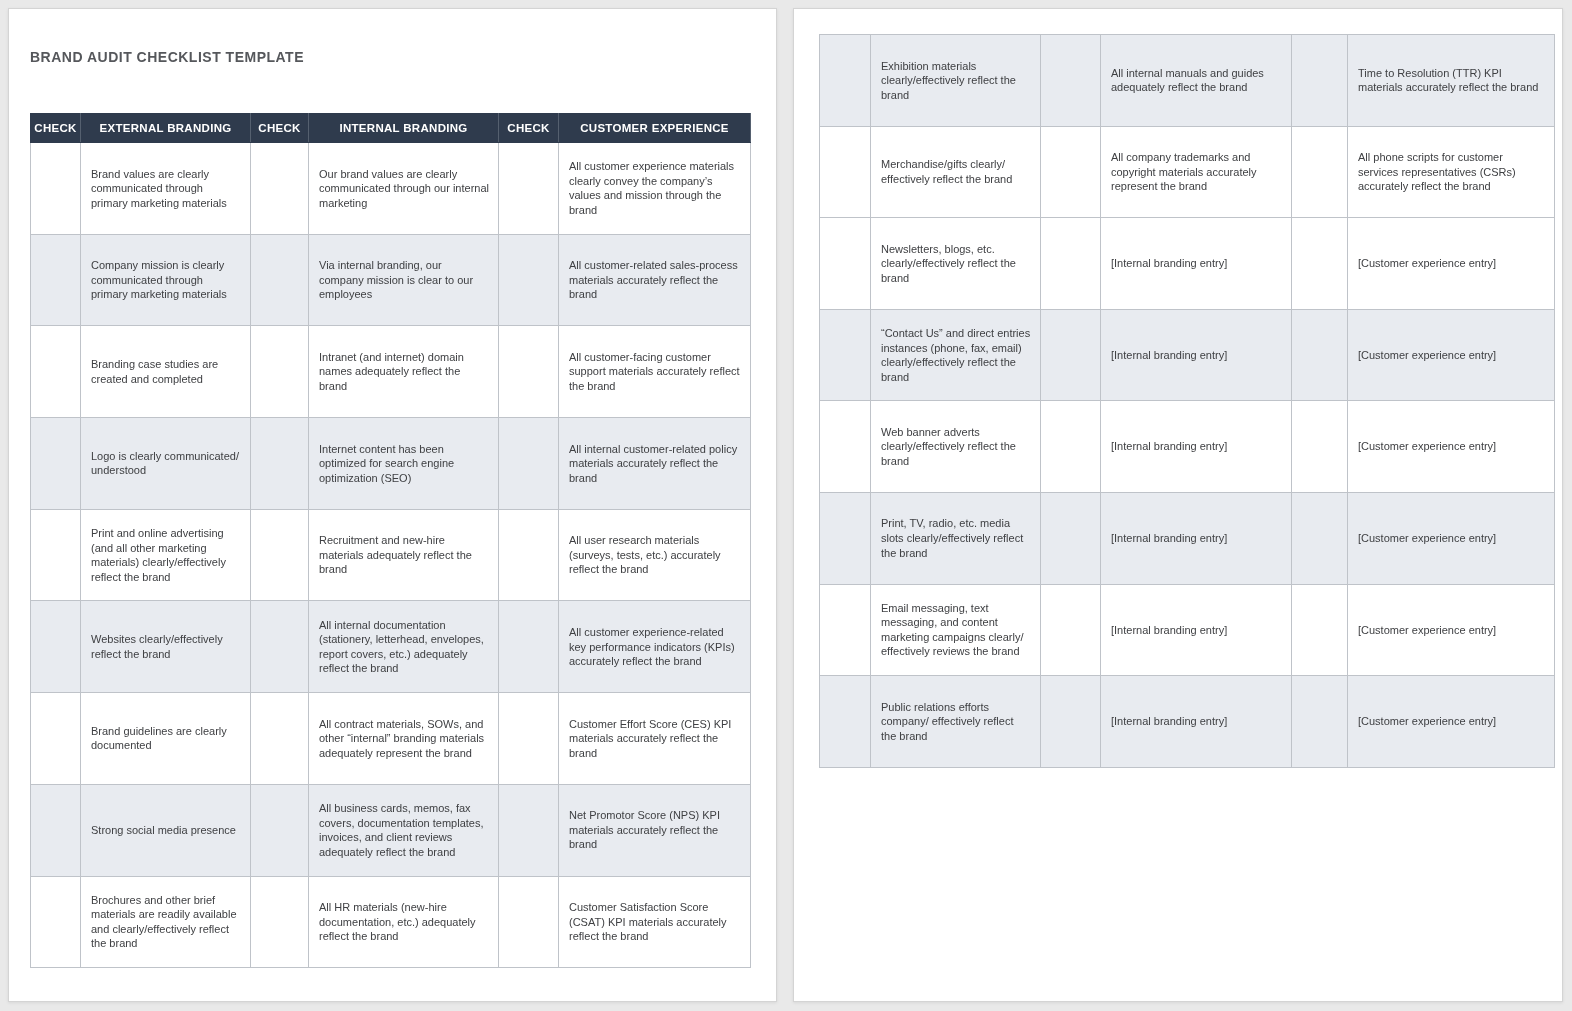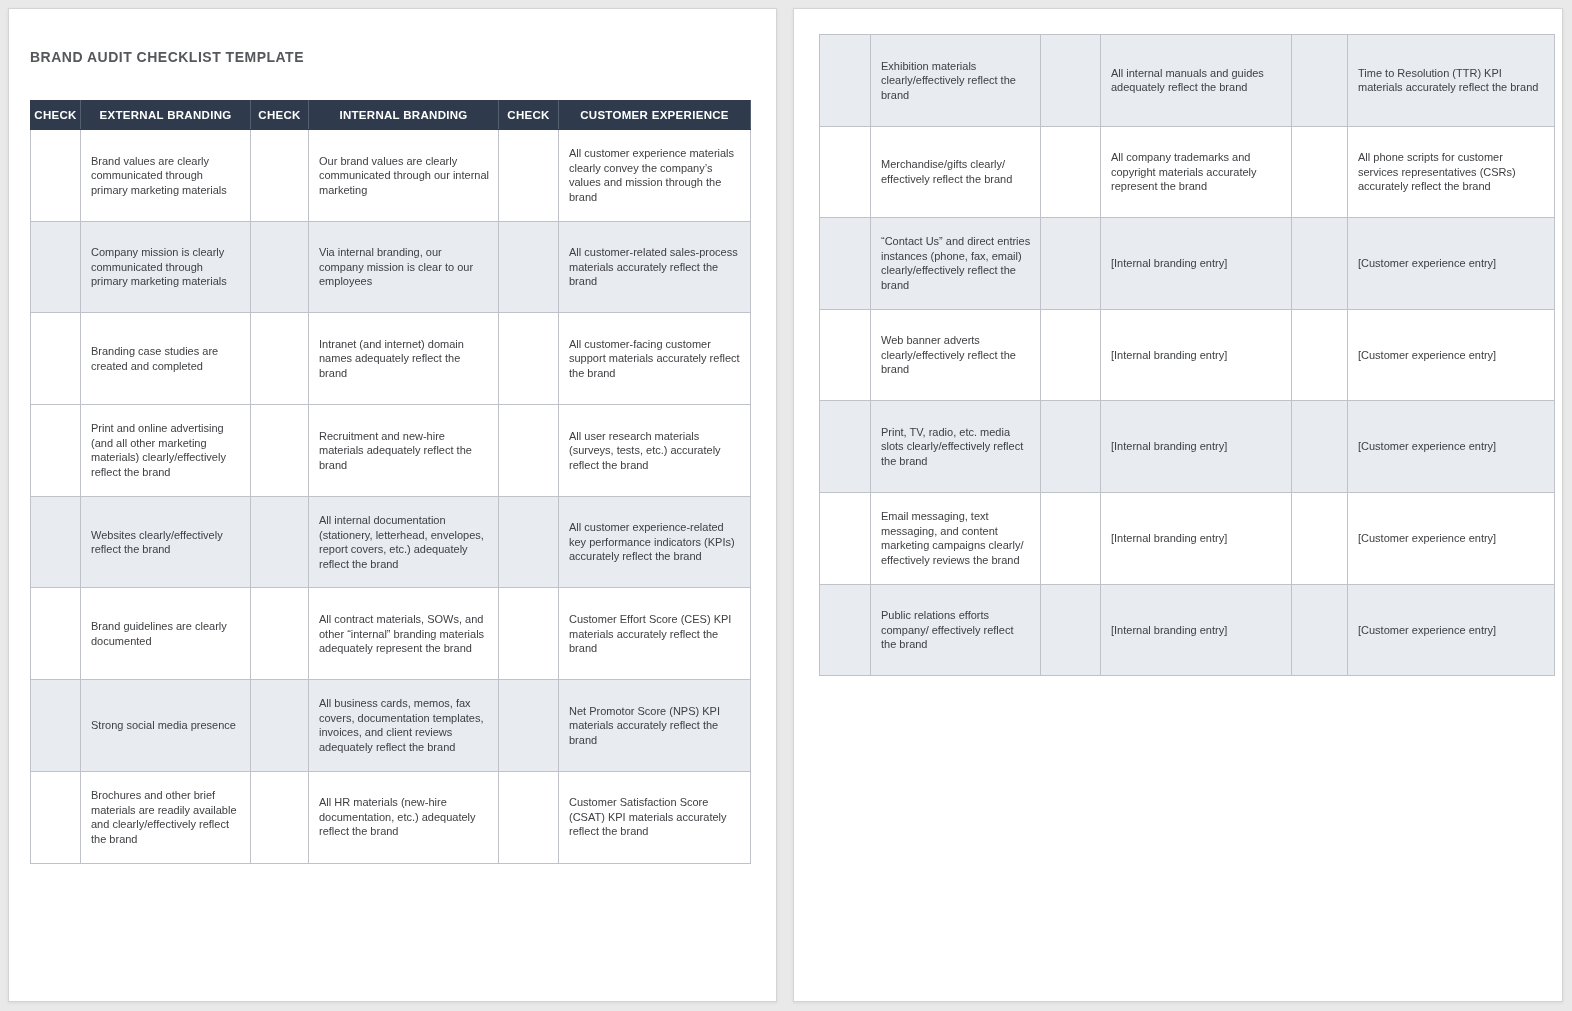--- a/index.html
+++ b/index.html
@@ -39,21 +39,21 @@
     letter-spacing:0.5px;
     color:var(--title-text);
     white-space:nowrap;
   }
   table.audit-table{
     position:absolute;
     border-collapse:collapse;
     table-layout:fixed;
     border:1px solid var(--table-outline);
   }
-  #table-page-1{left:21px;top:91px;width:720px;}
+  #table-page-1{left:21px;top:104px;width:720px;}
   #table-page-2{left:25px;top:25px;width:735px;}
   .audit-table th{
     background:var(--header-bg);
     color:var(--header-text);
     font-size:11.5px;
     font-weight:bold;
     letter-spacing:0.3px;
     height:29px;
     text-align:center;
     vertical-align:middle;
@@ -118,20 +118,28 @@
           <td class="entry">All customer-related sales-process materials accurately reflect the brand</td>
         </tr>
         <tr>
           <td class="check"></td>
           <td class="entry">Branding case studies are created and completed</td>
           <td class="check"></td>
           <td class="entry">Intranet (and internet) domain names adequately reflect the brand</td>
           <td class="check"></td>
           <td class="entry">All customer-facing customer support materials accurately reflect the brand</td>
         </tr>
+        <tr class="shaded">
+          <td class="check"></td>
+          <td class="entry">Logo is clearly communicated/ understood</td>
+          <td class="check"></td>
+          <td class="entry">Internet content has been optimized for search engine optimization (SEO)</td>
+          <td class="check"></td>
+          <td class="entry">All internal customer-related policy materials accurately reflect the brand</td>
+        </tr>
         <tr>
           <td class="check"></td>
           <td class="entry">Print and online advertising (and all other marketing materials) clearly/effectively reflect the brand</td>
           <td class="check"></td>
           <td class="entry">Recruitment and new-hire materials adequately reflect the brand</td>
           <td class="check"></td>
           <td class="entry">All user research materials (surveys, tests, etc.) accurately reflect the brand</td>
         </tr>
         <tr class="shaded">
           <td class="check"></td>
@@ -189,20 +197,28 @@
           <td class="entry">Time to Resolution (TTR) KPI materials accurately reflect the brand</td>
         </tr>
         <tr>
           <td class="check"></td>
           <td class="entry">Merchandise/gifts clearly/ effectively reflect the brand</td>
           <td class="check"></td>
           <td class="entry">All company trademarks and copyright materials accurately represent the brand</td>
           <td class="check"></td>
           <td class="entry">All phone scripts for customer services representatives (CSRs) accurately reflect the brand</td>
         </tr>
+        <tr>
+          <td class="check"></td>
+          <td class="entry">Newsletters, blogs, etc. clearly/effectively reflect the brand</td>
+          <td class="check"></td>
+          <td class="entry">[Internal branding entry]</td>
+          <td class="check"></td>
+          <td class="entry">[Customer experience entry]</td>
+        </tr>
         <tr class="shaded">
           <td class="check"></td>
           <td class="entry">“Contact Us” and direct entries instances (phone, fax, email) clearly/effectively reflect the brand</td>
           <td class="check"></td>
           <td class="entry">[Internal branding entry]</td>
           <td class="check"></td>
           <td class="entry">[Customer experience entry]</td>
         </tr>
         <tr>
           <td class="check"></td>

